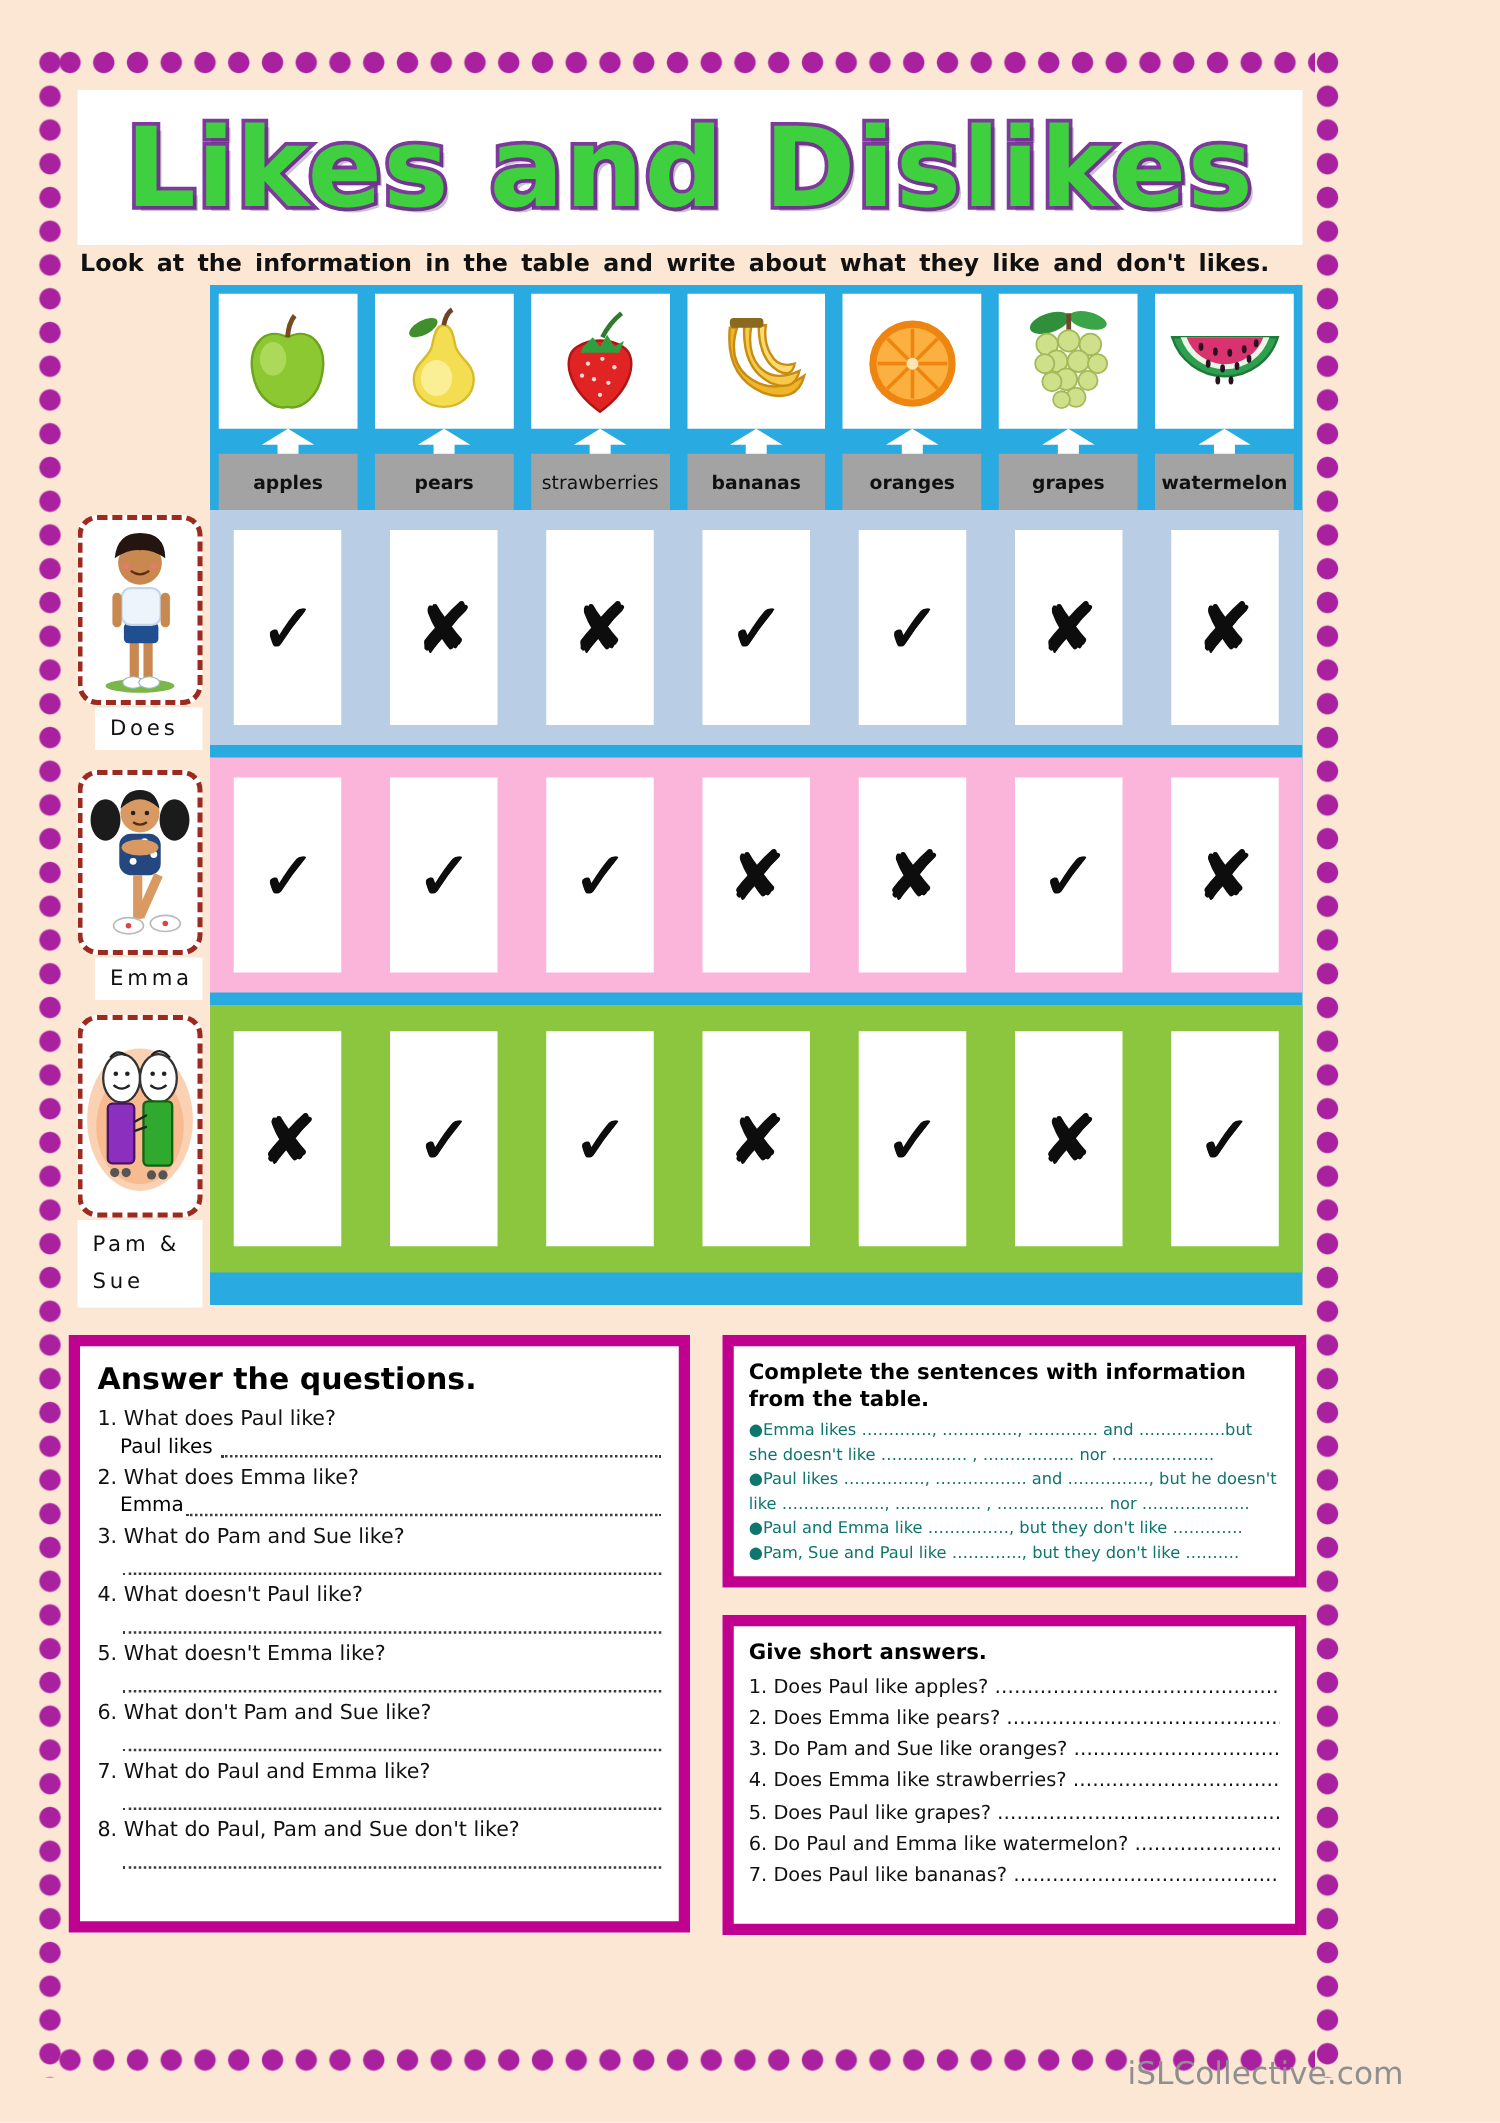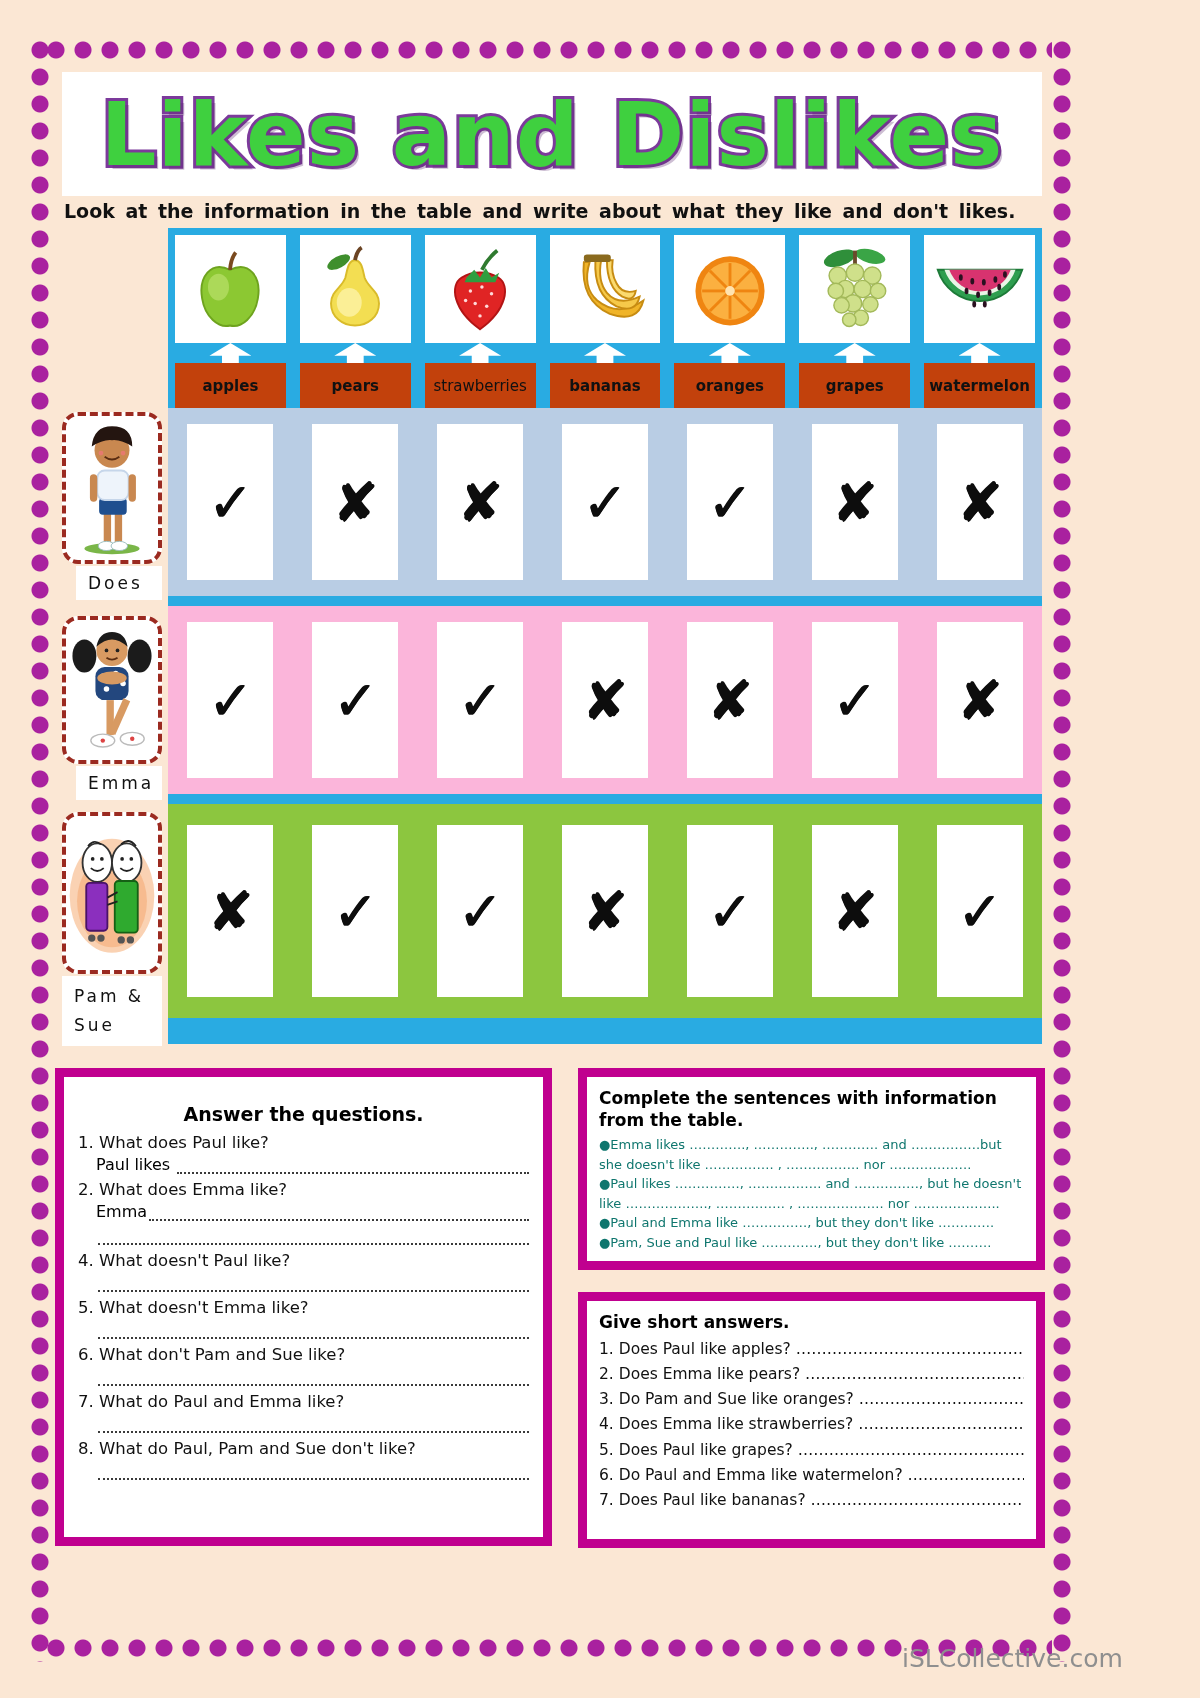--- a/index.html
+++ b/index.html
@@ -18,41 +18,41 @@
 
   
   .table{position:absolute;left:168px;top:228px;width:874px;height:816px;background:#29abe2;}
   .grid7{position:absolute;left:7px;right:7px;display:grid;grid-template-columns:repeat(7,1fr);column-gap:14px;}
   .fruit-row{top:7px;height:108px;}
   .fruit-cell{background:#fff;display:flex;align-items:center;justify-content:center;}
   .fruit-cell svg{width:96px;height:96px;}
   .arrow-row{top:115px;height:20px;place-items:center;}
   .arrow{width:42px;height:22px;background:#fff;clip-path:polygon(50% 0,100% 58%,70% 58%,70% 100%,30% 100%,30% 58%,0 58%);}
   .label-row{top:135px;height:45px;}
-  .label-cell{background:#c2410c;display:flex;align-items:center;justify-content:center;font-size:15px;font-weight:700;color:#111;}
+  .label-cell{background:#a3a3a3;display:flex;align-items:center;justify-content:center;font-size:15px;font-weight:700;color:#111;}
   .label-row .label-cell:nth-child(3){font-weight:400;font-size:15px;}
   .band{position:absolute;left:0;right:0;display:grid;grid-template-columns:repeat(7,1fr);place-items:center;}
   .band-paul{top:180px;height:188px;background:#b9cde4;}
   .band-emma{top:378px;height:188px;background:#fbb5da;}
   .band-pamsue{top:576px;height:214px;background:#8cc63f;}
   .mark-cell{width:86px;height:156px;background:#fff;display:flex;align-items:center;justify-content:center;}
   .band-pamsue .mark-cell{height:172px;}
   .mark{font-size:54px;font-weight:700;color:#0d0d0d;text-shadow:1px 0 0 #0d0d0d,0 1px 0 #0d0d0d;}
 
   
   .card{position:absolute;left:62px;width:100px;background:#fff;border:4px dashed #9b2a20;border-radius:16px;box-sizing:border-box;overflow:hidden;}
   .card svg{width:100%;height:100%;display:block;}
   .person-label{position:absolute;background:#fff;font-size:17px;letter-spacing:3px;color:#111;display:flex;flex-direction:column;justify-content:center;padding-left:12px;box-sizing:border-box;}
 
   
   .qbox{position:absolute;border:9px solid #c0008f;background:#fff;box-sizing:border-box;}
   .box-left{left:55px;top:1068px;width:497px;height:478px;padding:10px 14px;}
   .box-right-top{left:578px;top:1068px;width:467px;height:202px;padding:10px 12px;}
   .box-right-bot{left:578px;top:1292px;width:467px;height:256px;padding:10px 12px;}
-  .box-title-center{text-align:center;font-weight:700;font-size:19px;margin:16px 0 8px 0;}
+  .box-title-center{text-align:left;font-weight:700;font-size:24px;margin:2px 0 8px 0;}
   .box-title-left{font-weight:700;font-size:17px;line-height:1.3;margin:0 0 4px 0;}
   .q-line{font-size:16.5px;color:#111;margin-top:6px;}
   .a-line{display:flex;align-items:flex-end;height:22px;margin:0 0 2px 18px;font-size:16px;}
   .a-prefix{white-space:pre;}
   .a-dots{flex:1;border-bottom:2px dotted #3a3a3a;height:14px;margin-left:2px;}
   .sentence{font-size:13px;line-height:1.5;color:#0f766e;}
   .short-item{font-size:15.5px;line-height:1.62;color:#111;white-space:nowrap;overflow:hidden;}
 
   .watermark{position:absolute;left:902px;top:1644px;font-size:25px;color:#8f8f8f;z-index:5;}
 </style>
@@ -352,20 +352,21 @@
         <span class="a-prefix">Paul likes </span>
         <span class="a-dots"></span>
       </div>
 
     <div class="q-line">2. What does Emma like?</div>
     <div class="a-line">
         <span class="a-prefix">Emma</span>
         <span class="a-dots"></span>
       </div>
 
+    <div class="q-line">3. What do Pam and Sue like?</div>
     <div class="a-line">
         <span class="a-dots"></span>
       </div>
 
     <div class="q-line">4. What doesn't Paul like?</div>
     <div class="a-line">
         <span class="a-dots"></span>
       </div>
 
     <div class="q-line">5. What doesn't Emma like?</div>

